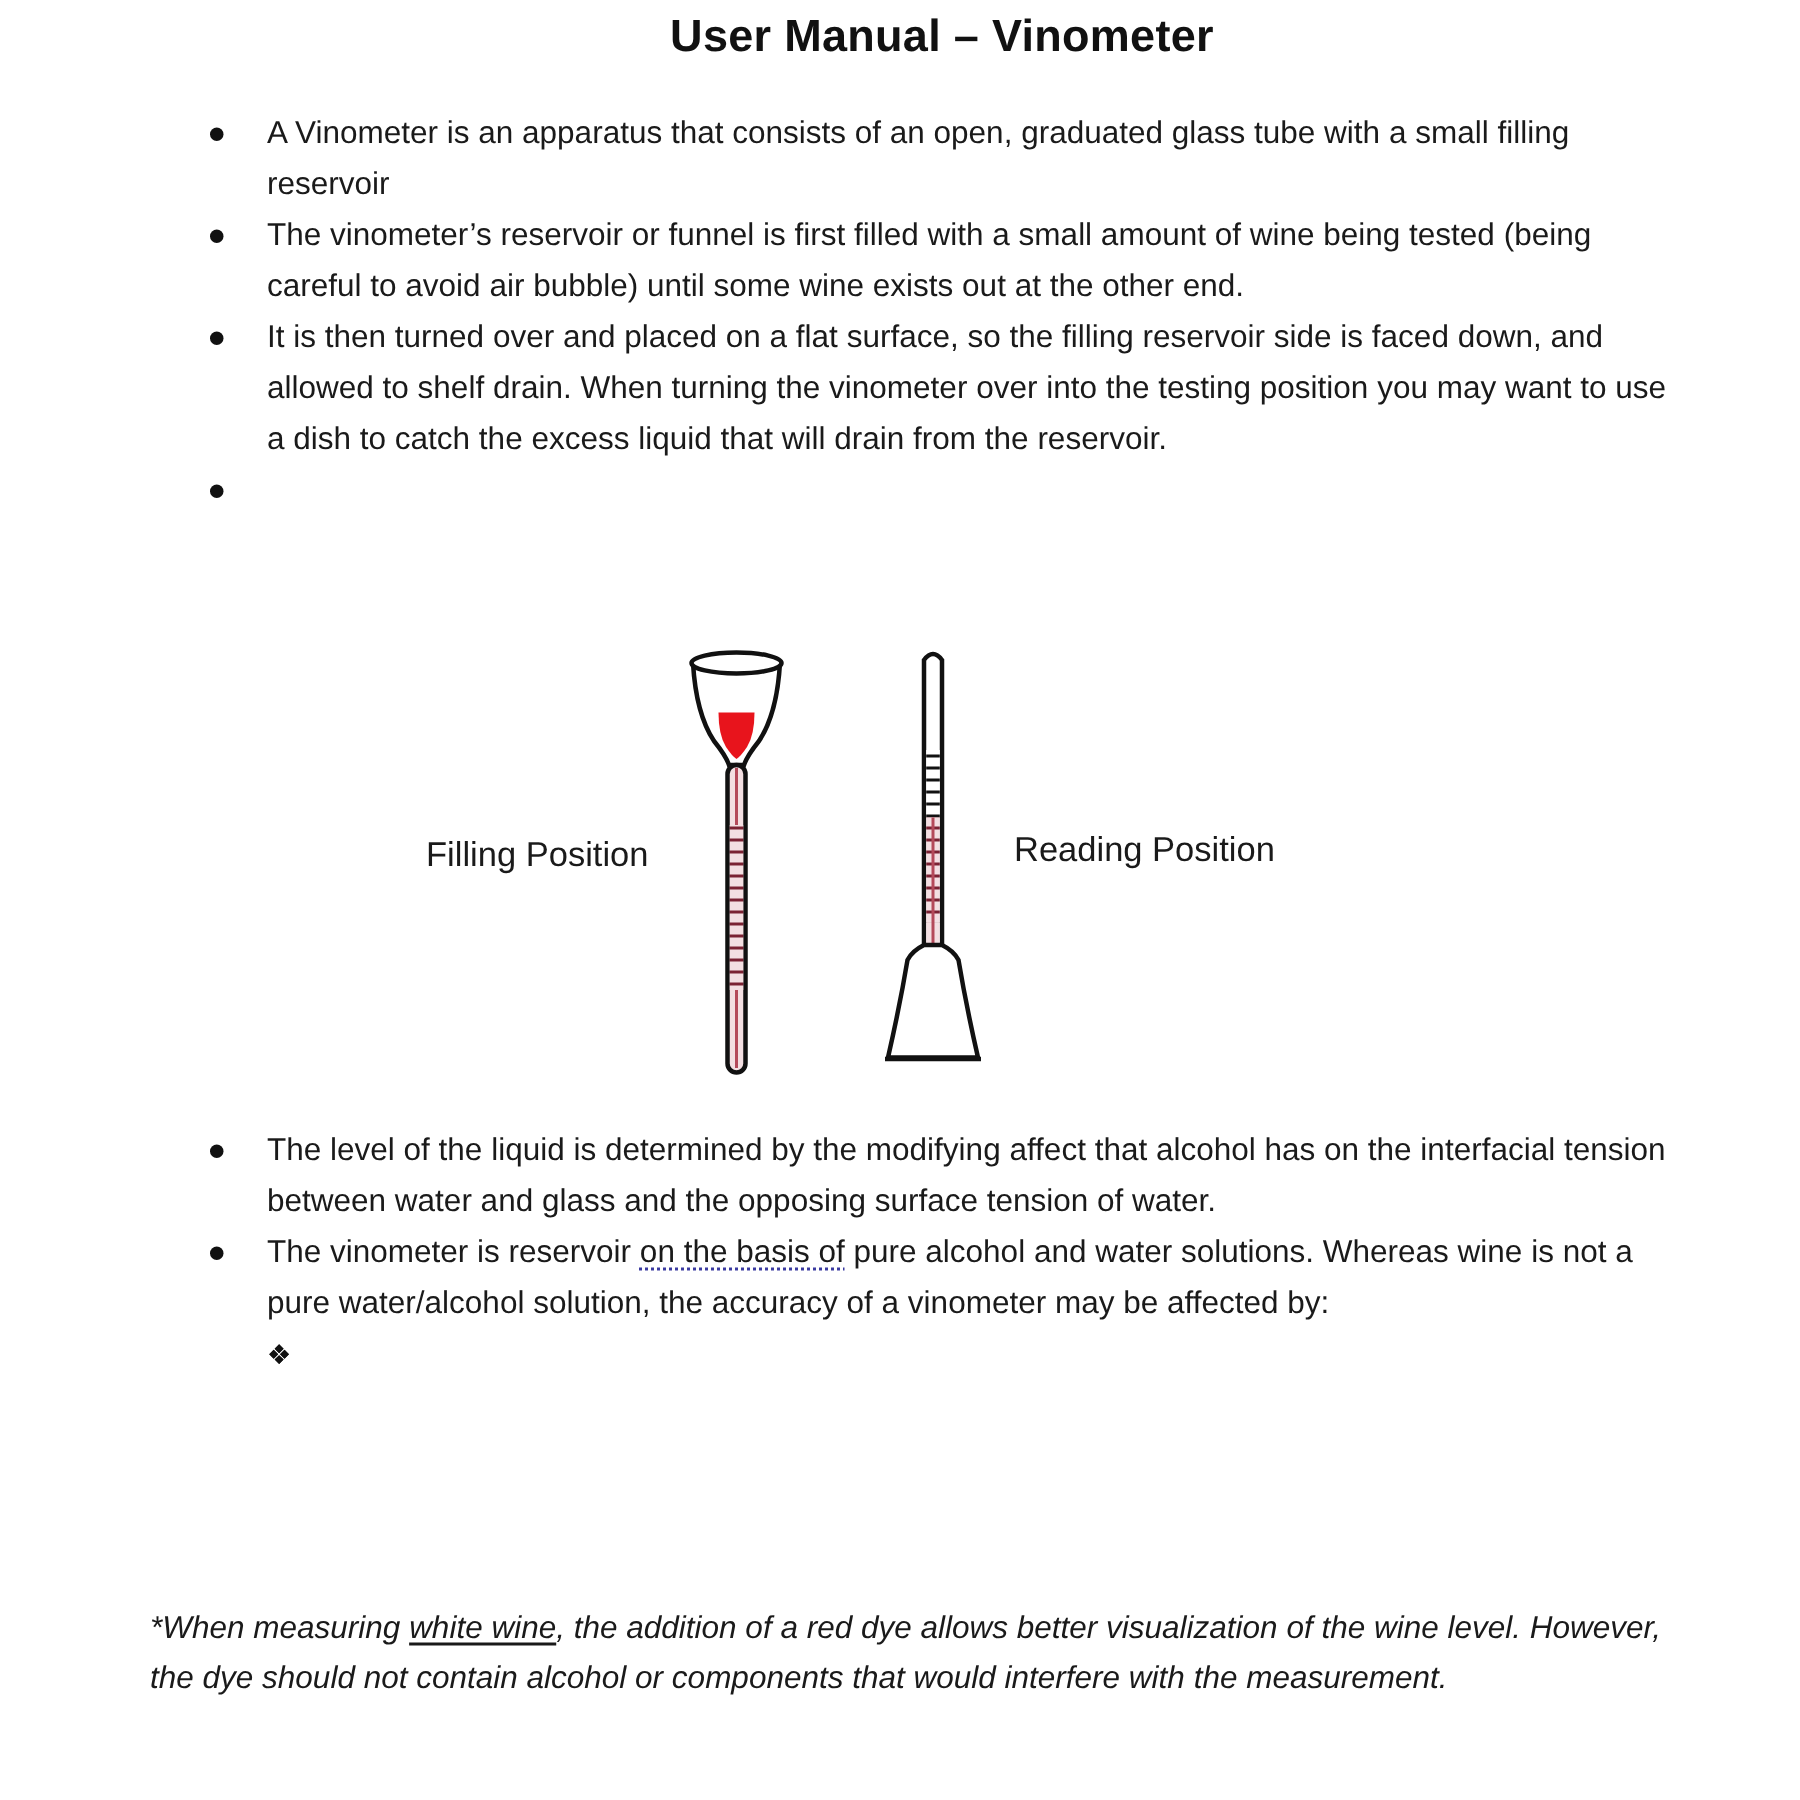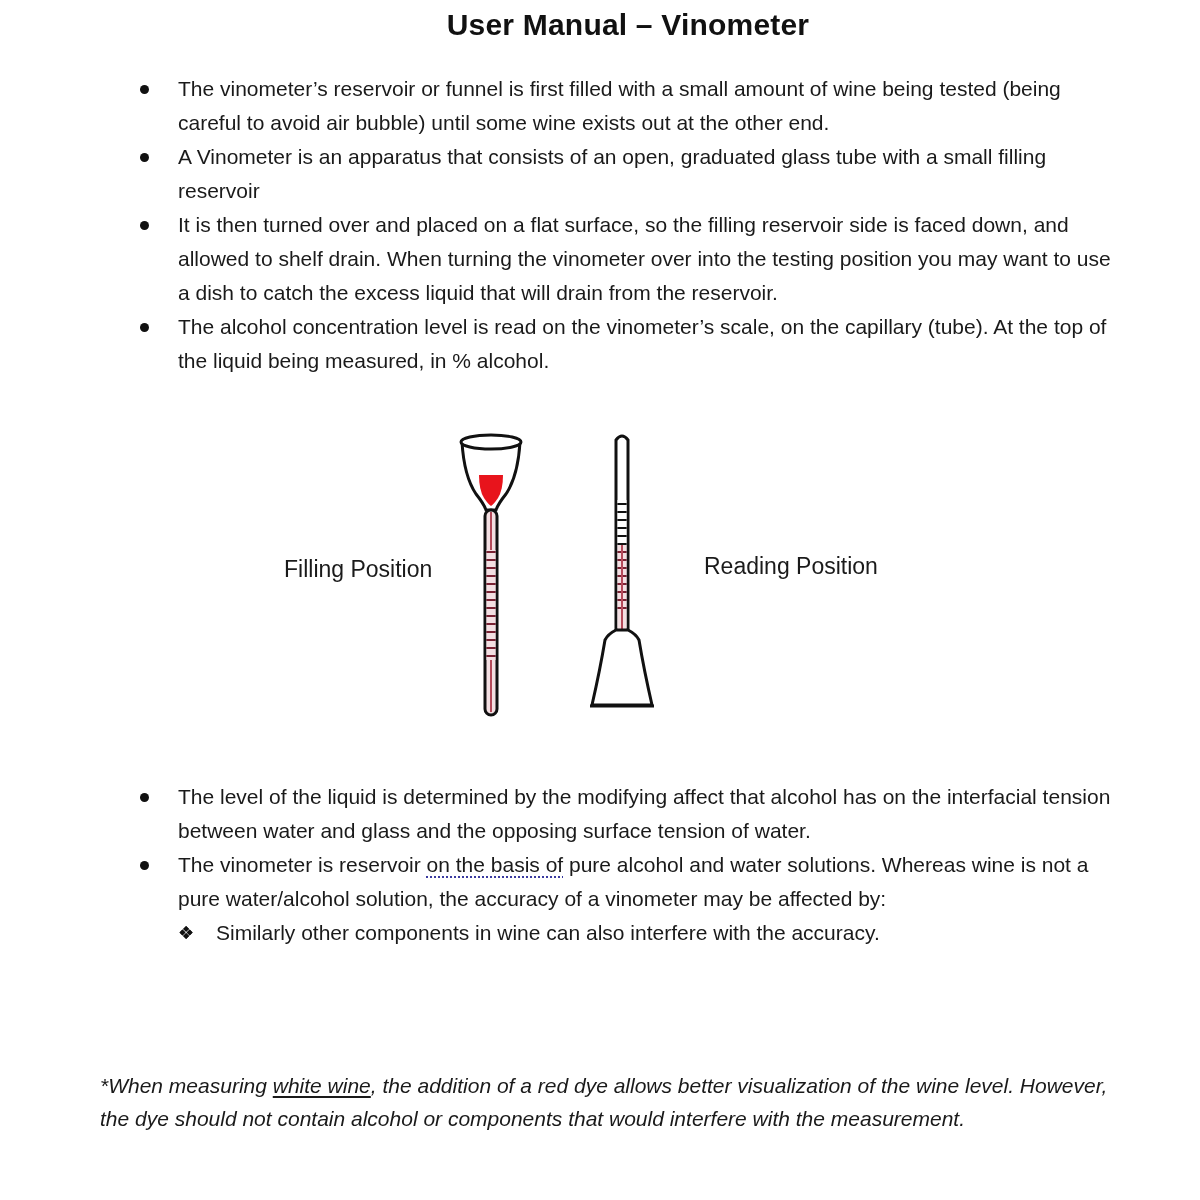--- a/index.html
+++ b/index.html
@@ -46,21 +46,21 @@
     .bullet-dot {
       position: absolute;
       left: 140px;
       top: 13px;
       width: 9px;
       height: 9px;
       background: #111;
       border-radius: 50%;
     }
     .bullets-top { top: 72px; }
-    .bullets-bottom { top: 780px; }
+    .bullets-bottom { top: 750px; }
     .sub-list {
       list-style: none;
       margin: 0;
       padding: 0;
     }
     .sub-item {
       position: relative;
       padding-left: 38px;
       font-size: 21px;
       line-height: 34px;
@@ -84,21 +84,21 @@
       left: 0;
       width: 1200px;
       height: 310px;
     }
     .fig-label {
       position: absolute;
       font-size: 23px;
       color: #1a1a1a;
     }
     .fig-label.filling { left: 284px; top: 136px; }
-    .fig-label.reading { left: 704px; top: 133px; }
+    .fig-label.reading { left: 676px; top: 133px; }
     .fig-svg {
       position: absolute;
       left: 440px;
       top: 0;
     }
     .footnote {
       position: absolute;
       top: 1069px;
       left: 100px;
       width: 1040px;
@@ -112,33 +112,32 @@
     }
   </style>
 </head>
 <body>
 
 <div class="title">User Manual – Vinometer</div>
 
 <ul class="bullets bullets-top">
   <li class="bullet-item">
     <span class="bullet-dot"></span>
+    <span>A Vinometer is an apparatus that consists of an open, graduated glass tube with a small filling reservoir</span>
+  </li>
+  <li class="bullet-item">
+    <span class="bullet-dot"></span>
     <span>The vinometer’s reservoir or funnel is first filled with a small amount of wine being tested (being careful to avoid air bubble) until some wine exists out at the other end.</span>
   </li>
   <li class="bullet-item">
     <span class="bullet-dot"></span>
-    <span>A Vinometer is an apparatus that consists of an open, graduated glass tube with a small filling reservoir</span>
-  </li>
-  <li class="bullet-item">
-    <span class="bullet-dot"></span>
     <span>It is then turned over and placed on a flat surface, so the filling reservoir side is faced down, and allowed to shelf drain. When turning the vinometer over into the testing position you may want to use a dish to catch the excess liquid that will drain from the reservoir.</span>
   </li>
   <li class="bullet-item">
     <span class="bullet-dot"></span>
-    <span>The alcohol concentration level is read on the vinometer’s scale, on the capillary (tube). At the top of the liquid being measured, in % alcohol.</span>
   </li>
 </ul>
 
 <div class="figure">
   <div class="fig-label filling">Filling Position</div>
   <div class="fig-label reading">Reading Position</div>
 
   <svg class="fig-svg" width="240" height="310" viewBox="0 0 240 310">
     <defs>
       <pattern id="grad-tint" x="0" y="0" width="12" height="8" patternUnits="userSpaceOnUse">
@@ -186,21 +185,20 @@
   </li>
   <li class="bullet-item">
     <span class="bullet-dot"></span>
     <span>The vinometer is reservoir </span><span class="dotted-underline">on the basis of</span><span> pure alcohol and water solutions. Whereas wine is not a pure water/alcohol solution, the accuracy of a vinometer may be affected by:</span>
     <ul class="sub-list">
       <li class="sub-item">
         <span class="sub-glyph">❖</span>
       </li>
       <li class="sub-item">
         <span class="sub-glyph">❖</span>
-        <span>Similarly other components in wine can also interfere with the accuracy.</span>
       </li>
     </ul>
   </li>
 </ul>
 
 <div class="footnote">
   <span>*When measuring </span><u>white wine</u><span>, the addition of a red dye allows better visualization of the wine level. However, the dye should not contain alcohol or components that would interfere with the measurement.</span>
 </div>
 
 </body></html>

